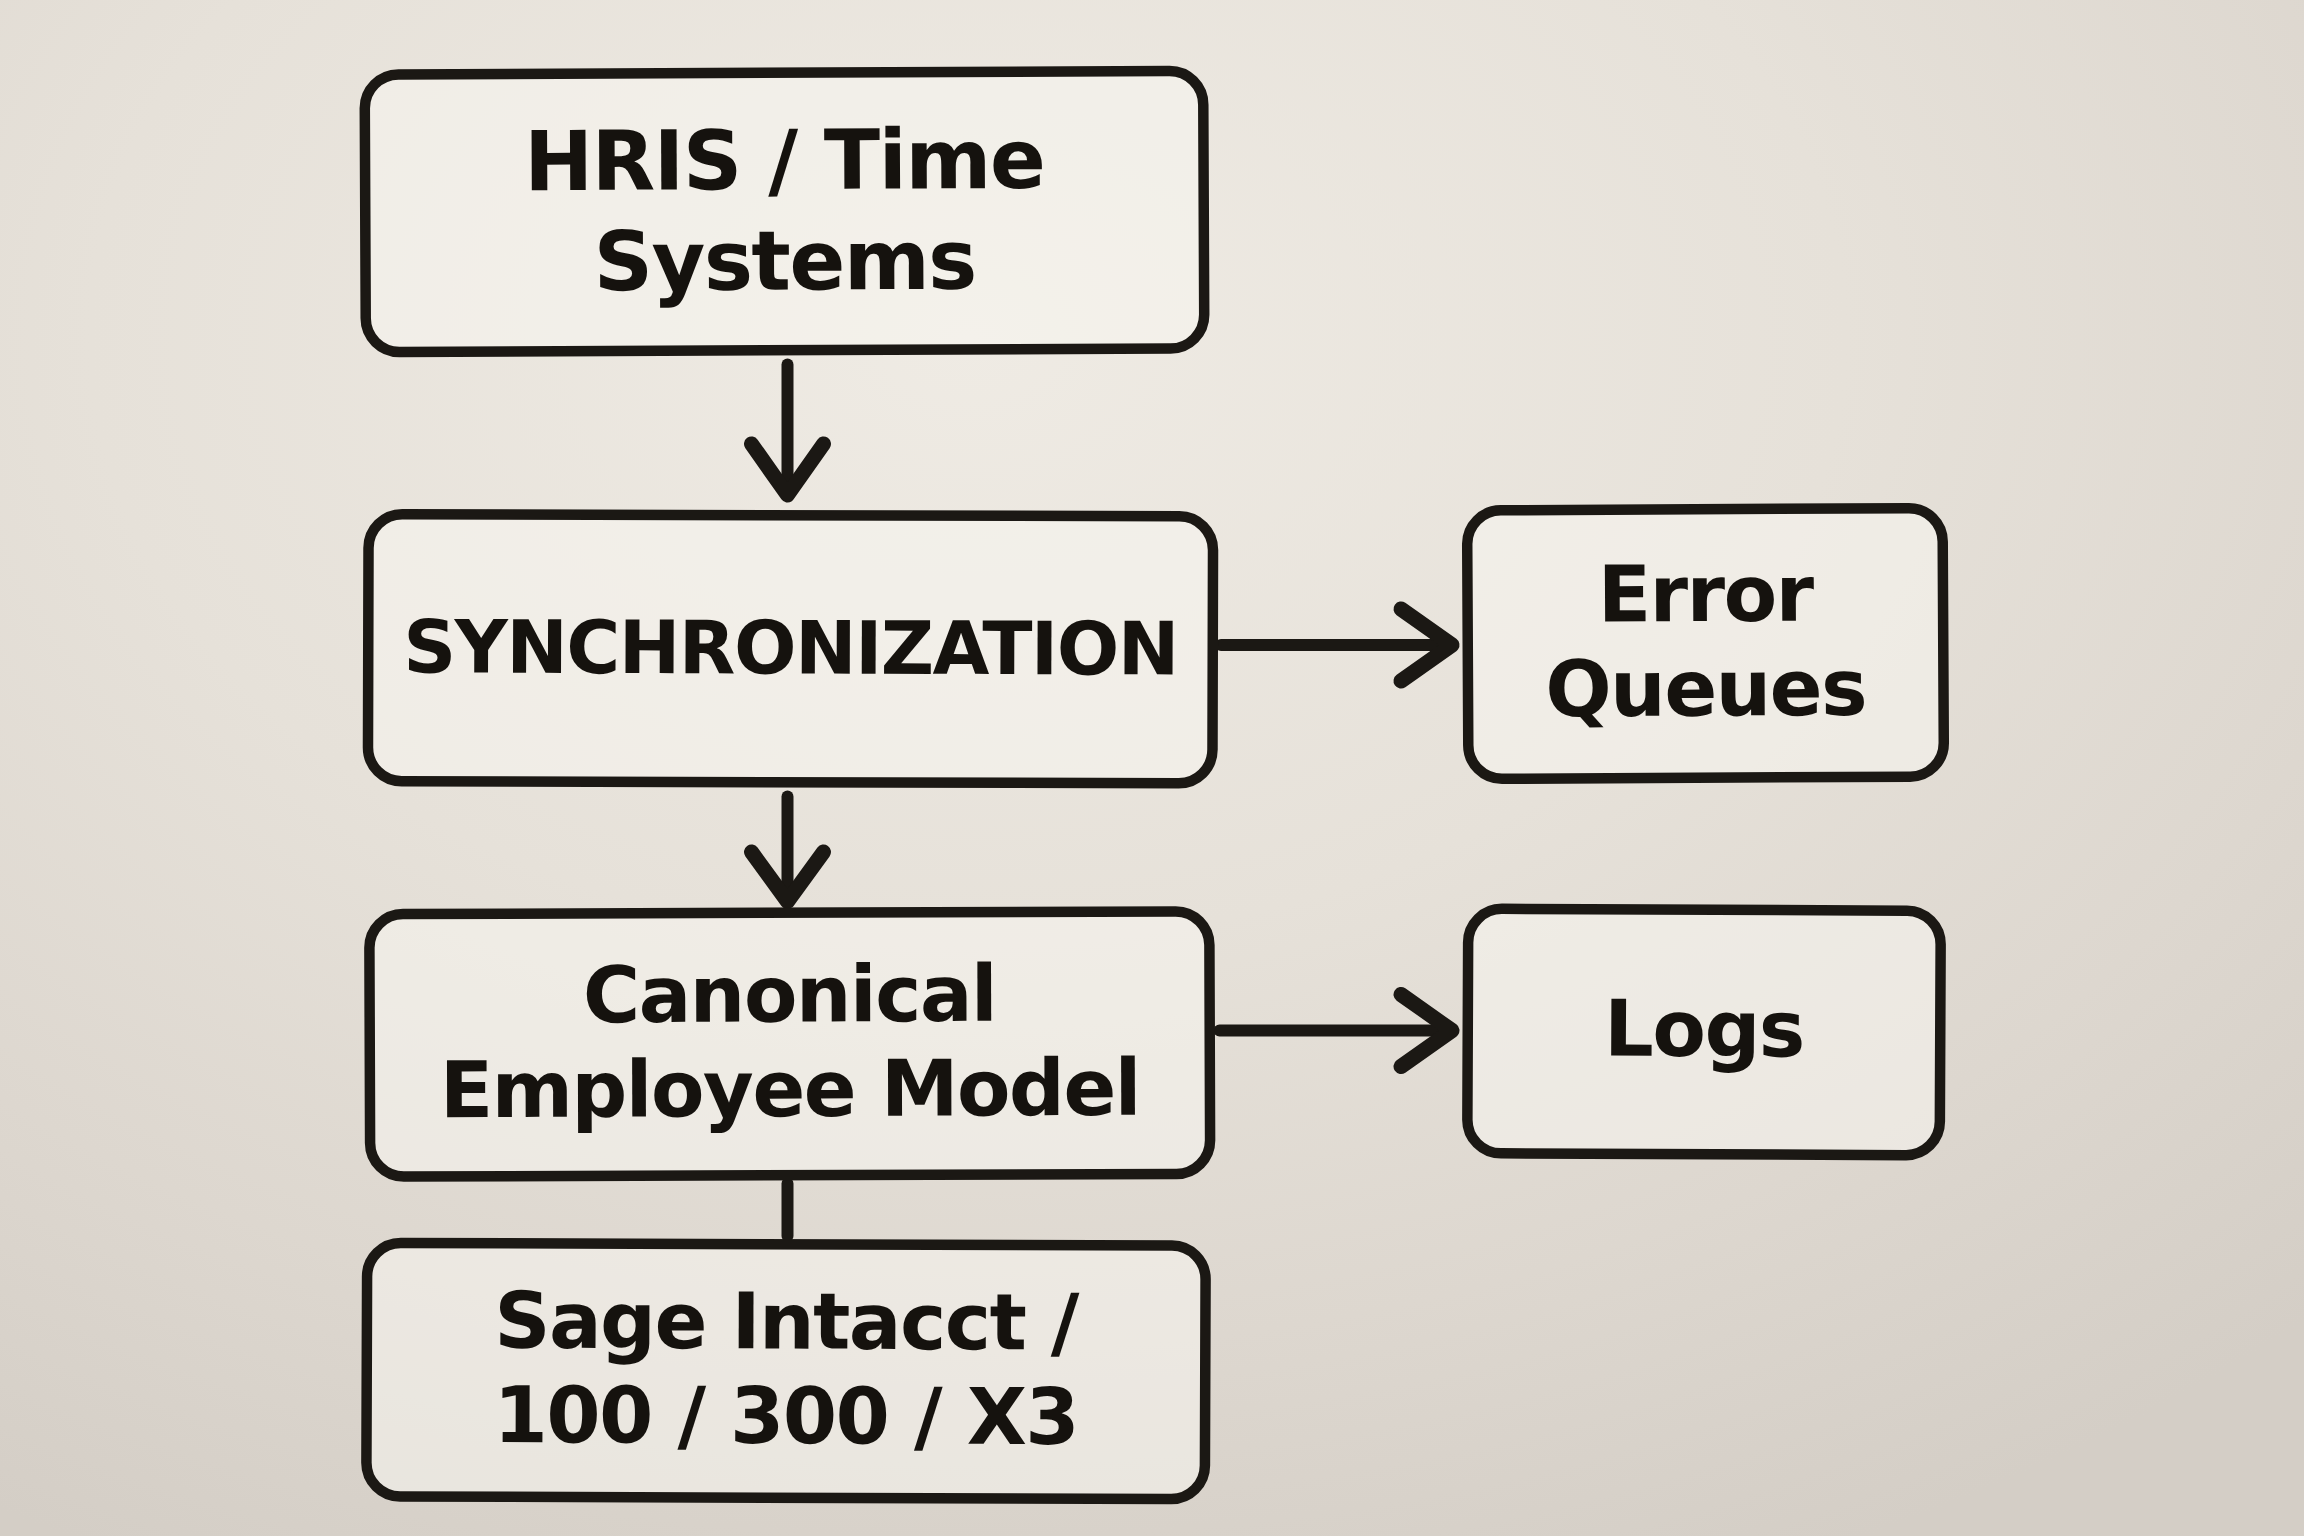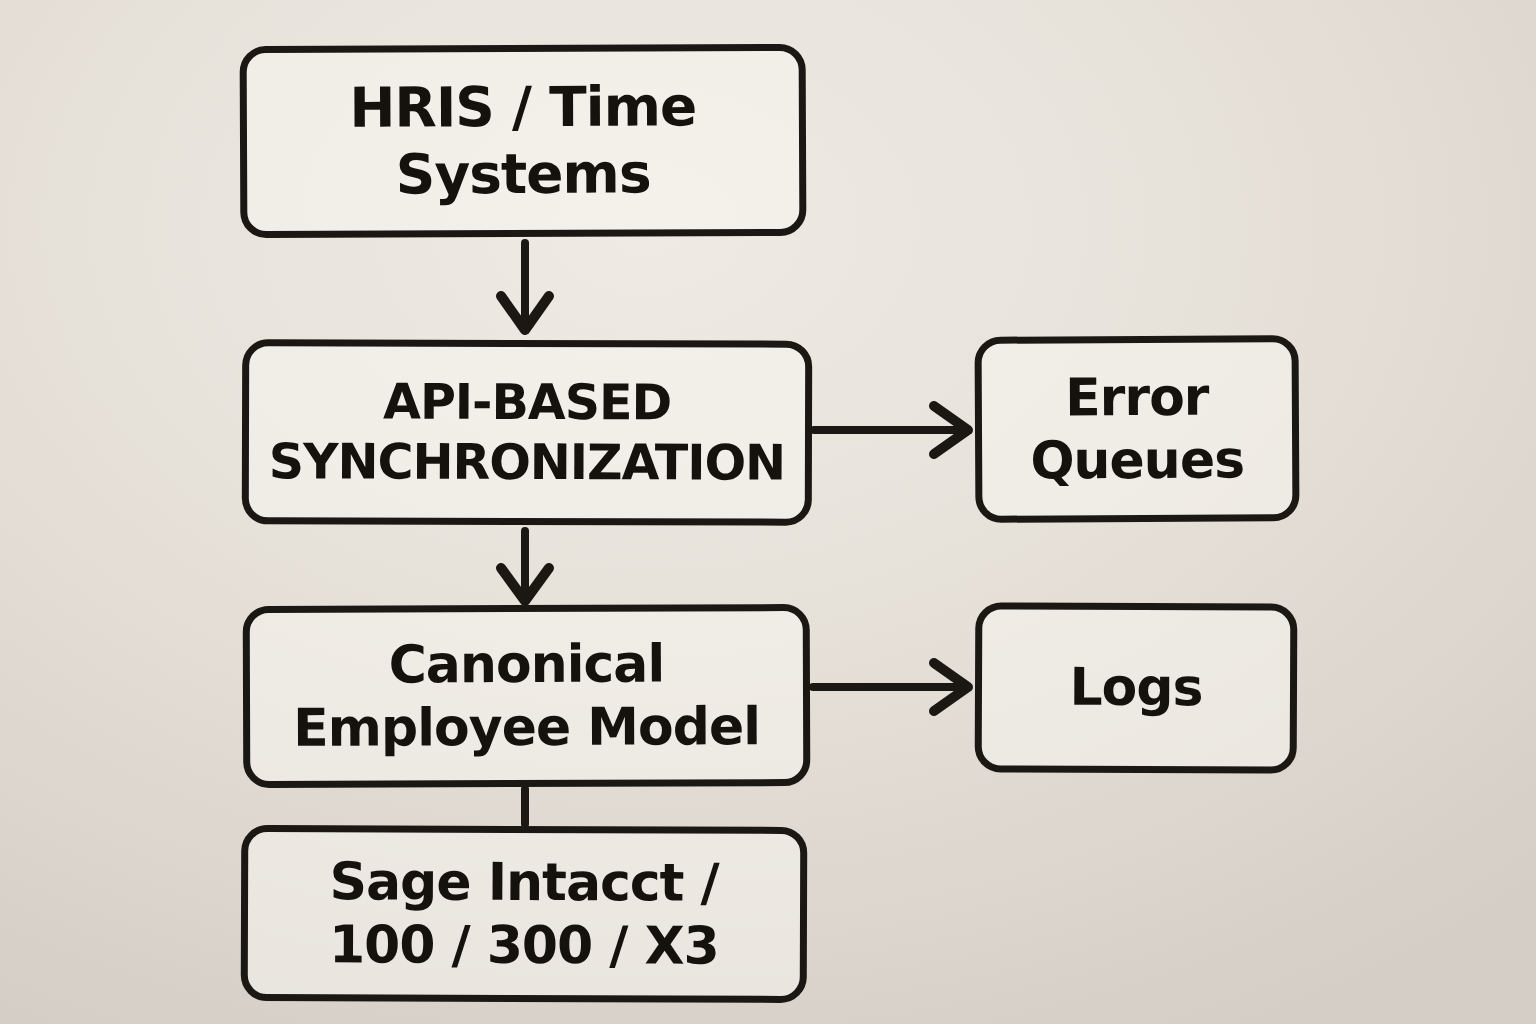--- a/index.html
+++ b/index.html
@@ -85,21 +85,20 @@
       <path d="M525 789 L525 824" stroke-width="8"></path>
     </g>
   </svg>
 
   <div class="node node-hris">
     <span class="line">HRIS / Time</span>
     <span class="line">Systems</span>
   </div>
 
   <div class="node node-sync">
-    <span class="line">API-BASED</span>
     <span class="line">SYNCHRONIZATION</span>
   </div>
 
   <div class="node node-errq">
     <span class="line">Error</span>
     <span class="line">Queues</span>
   </div>
 
   <div class="node node-canonical">
     <span class="line">Canonical</span>

